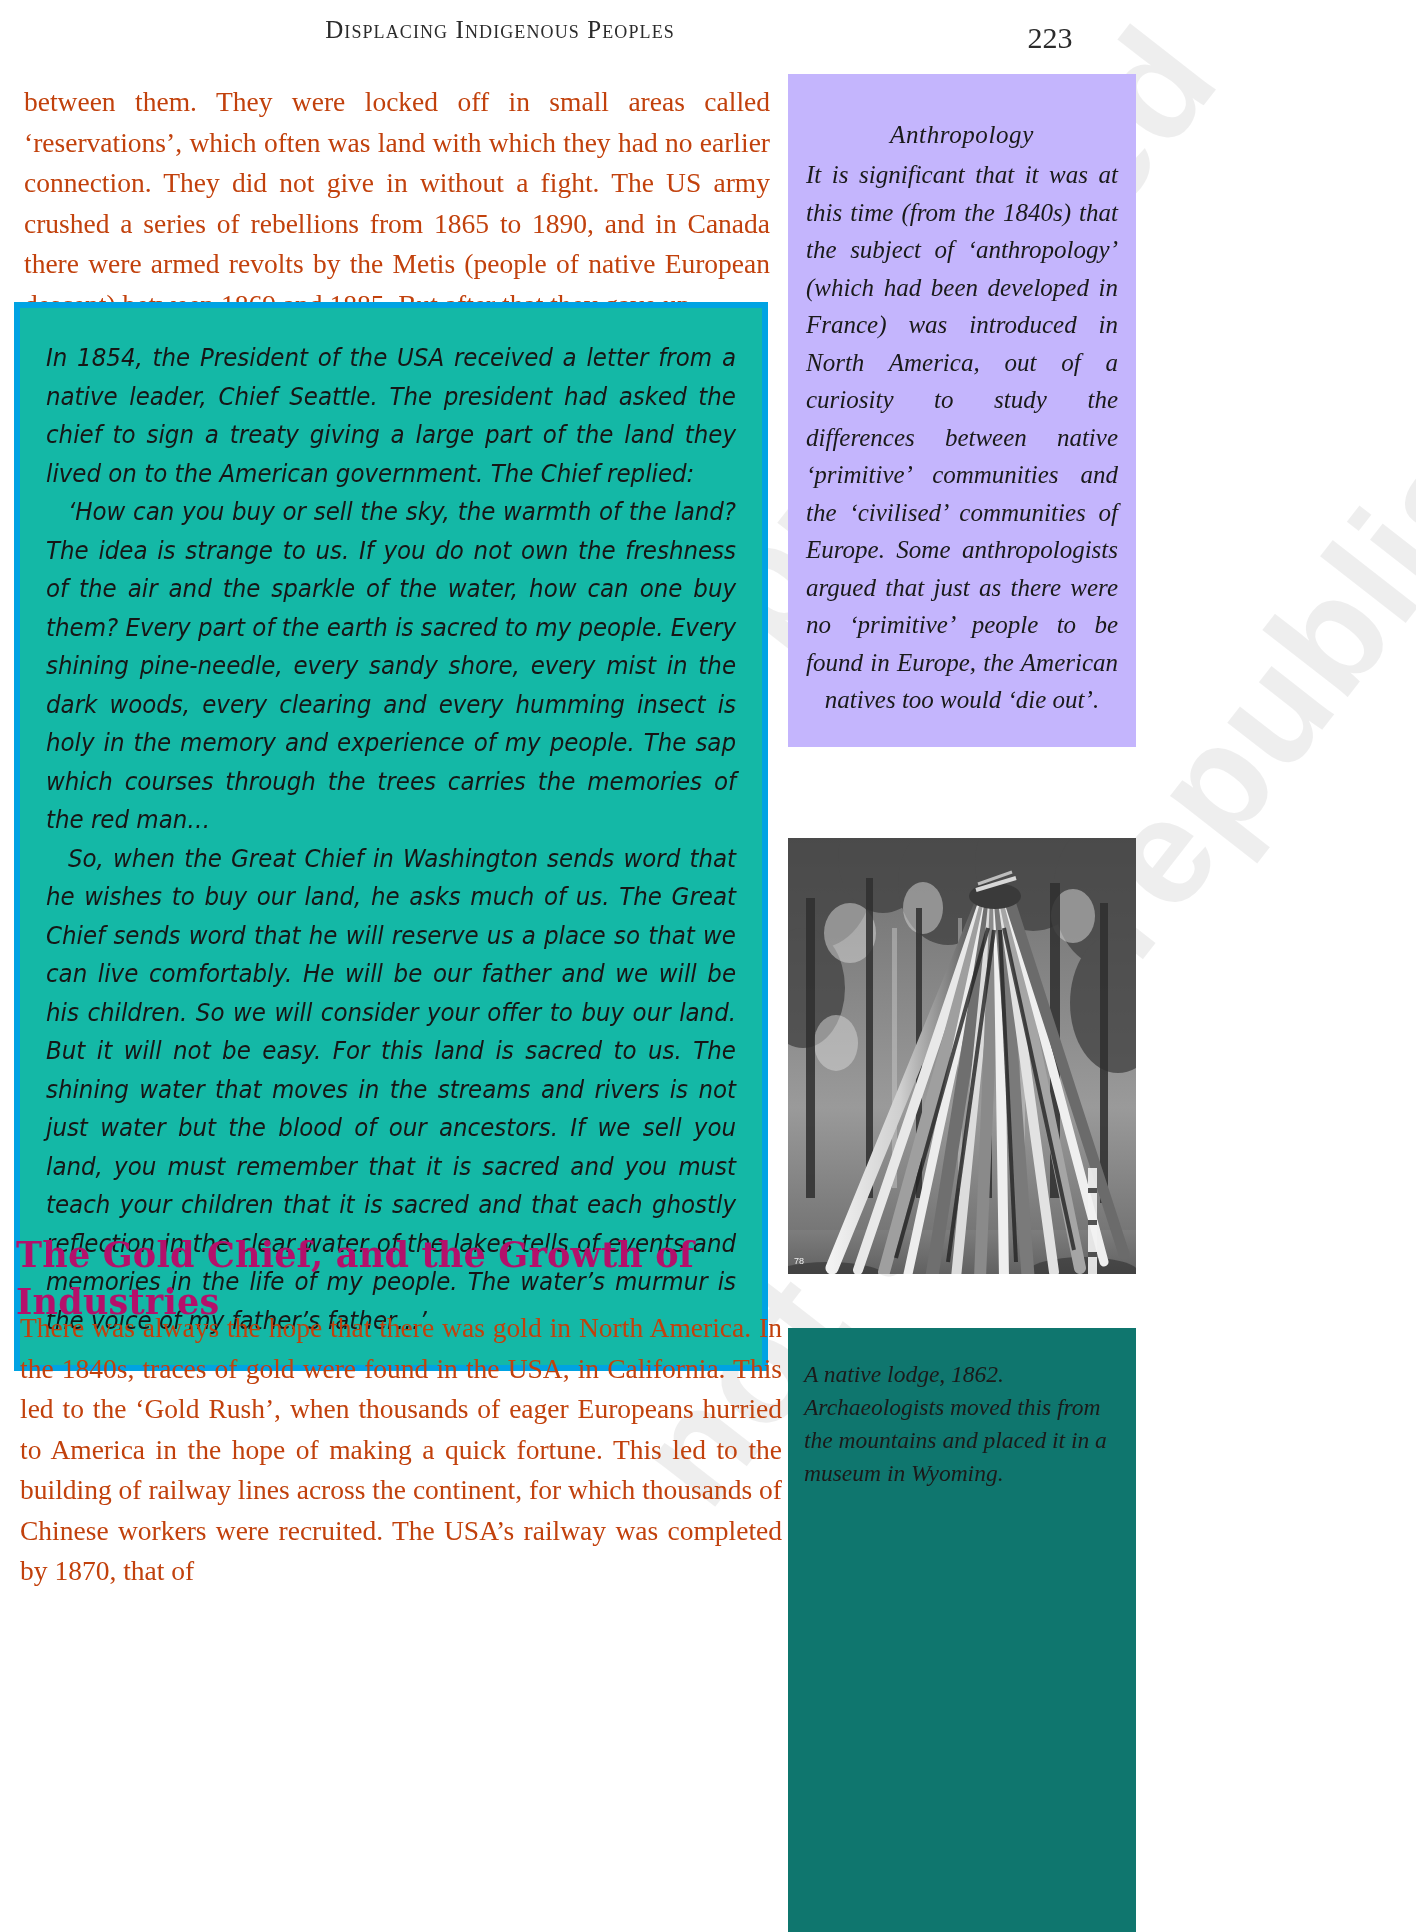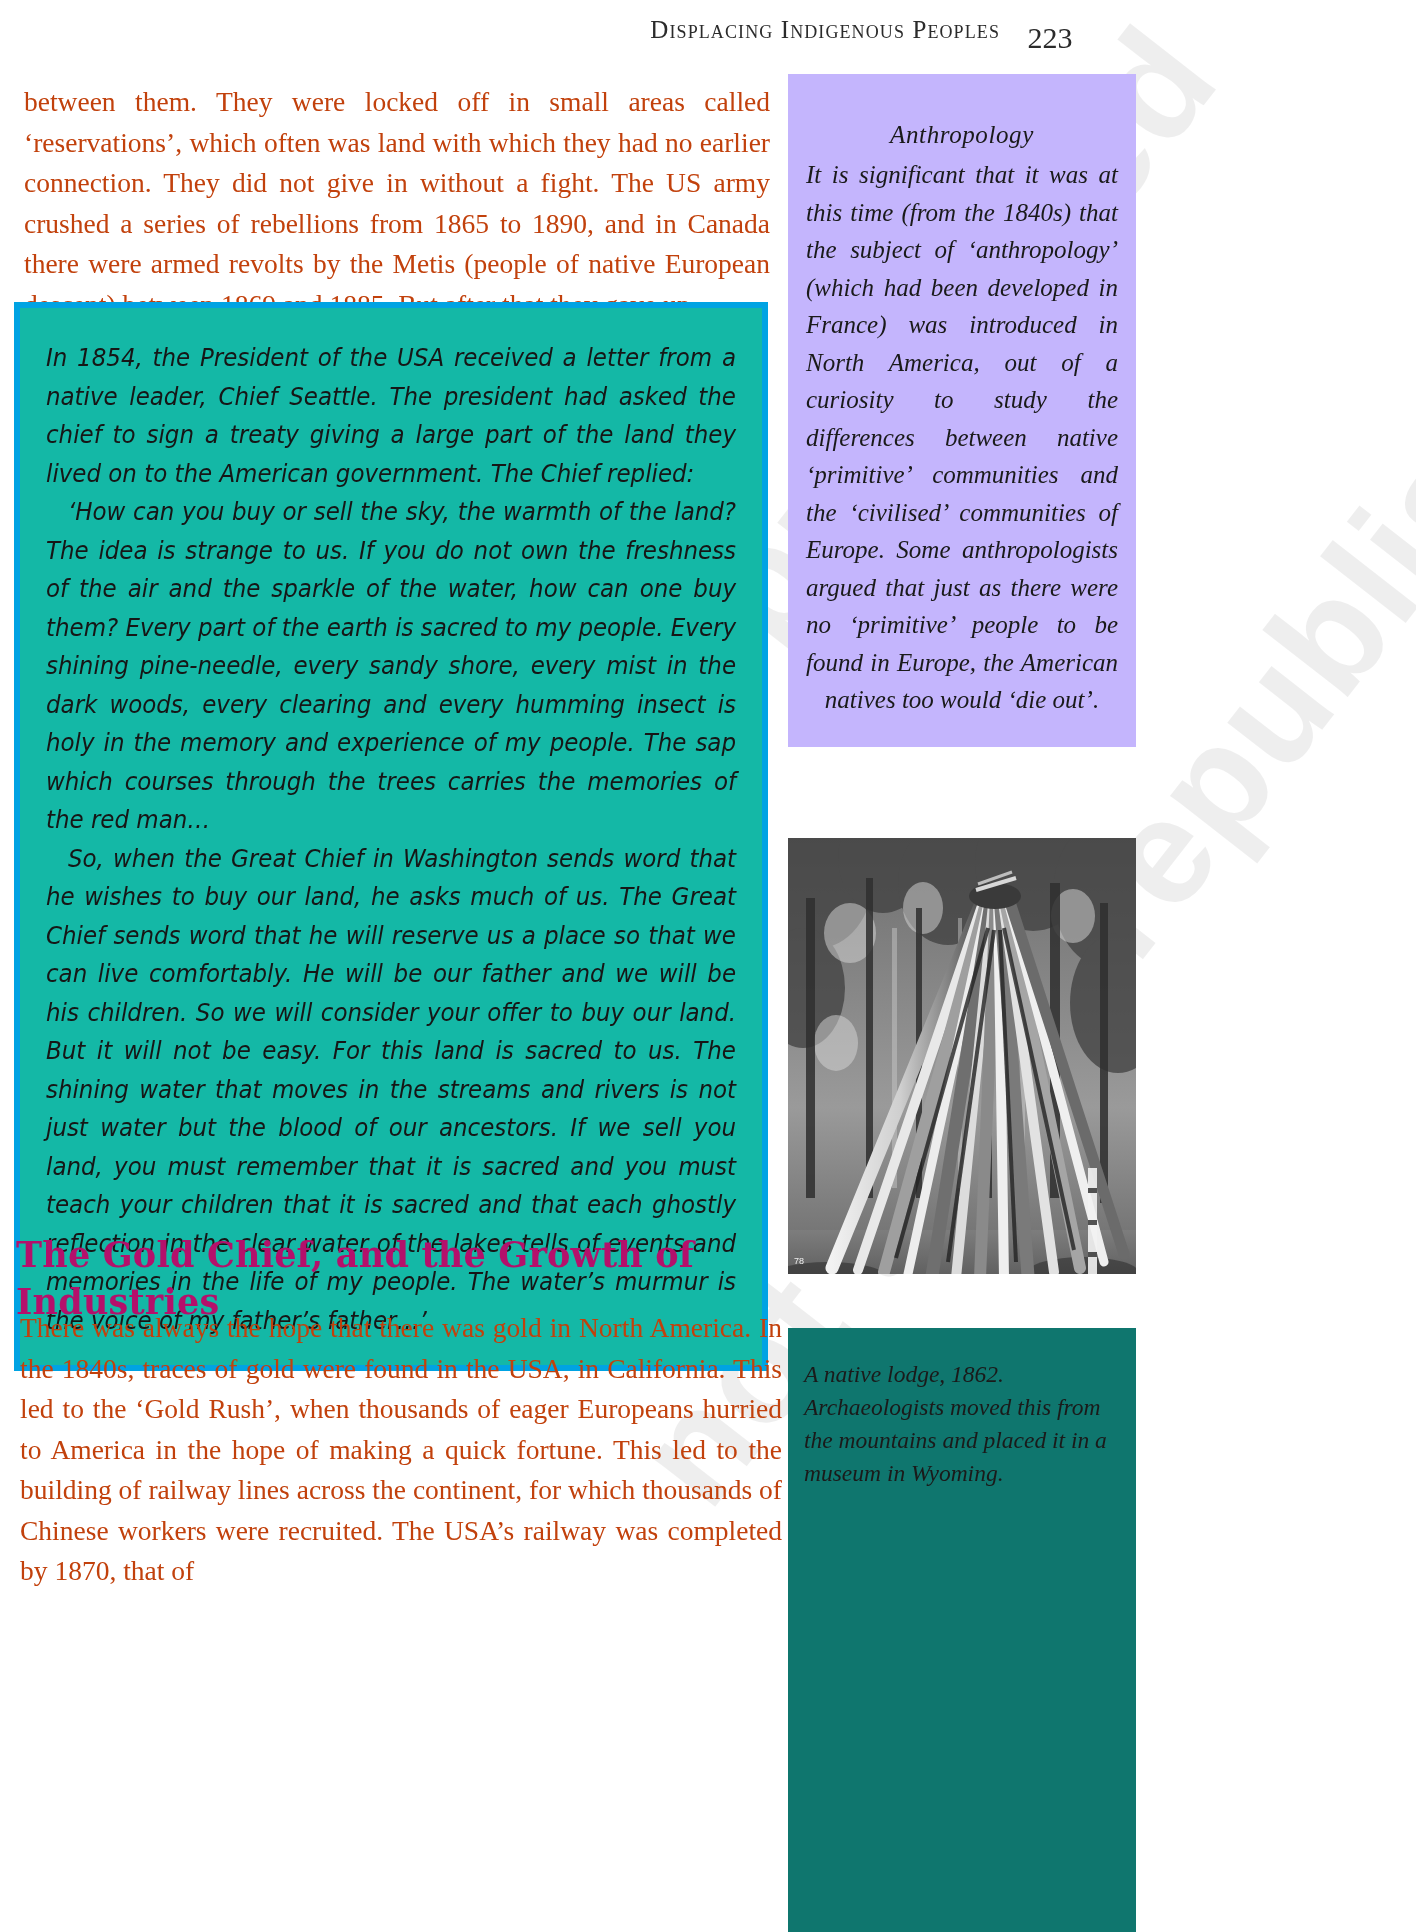--- a/index.html
+++ b/index.html
@@ -59,21 +59,21 @@
     position: absolute;
     left: 0;
     top: 10px;
     width: 1416px;
     height: 44px;
   }
   #runhead .rh-title {
     position: absolute;
     left: 0; top: 6px;
     width: 1000px;
-    text-align: right;
+    text-align: center;
     font-variant: small-caps;
     font-size: 25px;
     letter-spacing: 1.1px;
     color: #2b2b2b;
   }
   #runhead .rh-page {
     position: absolute;
     left: 1010px; top: 11px;
     width: 80px;
     text-align: center;

